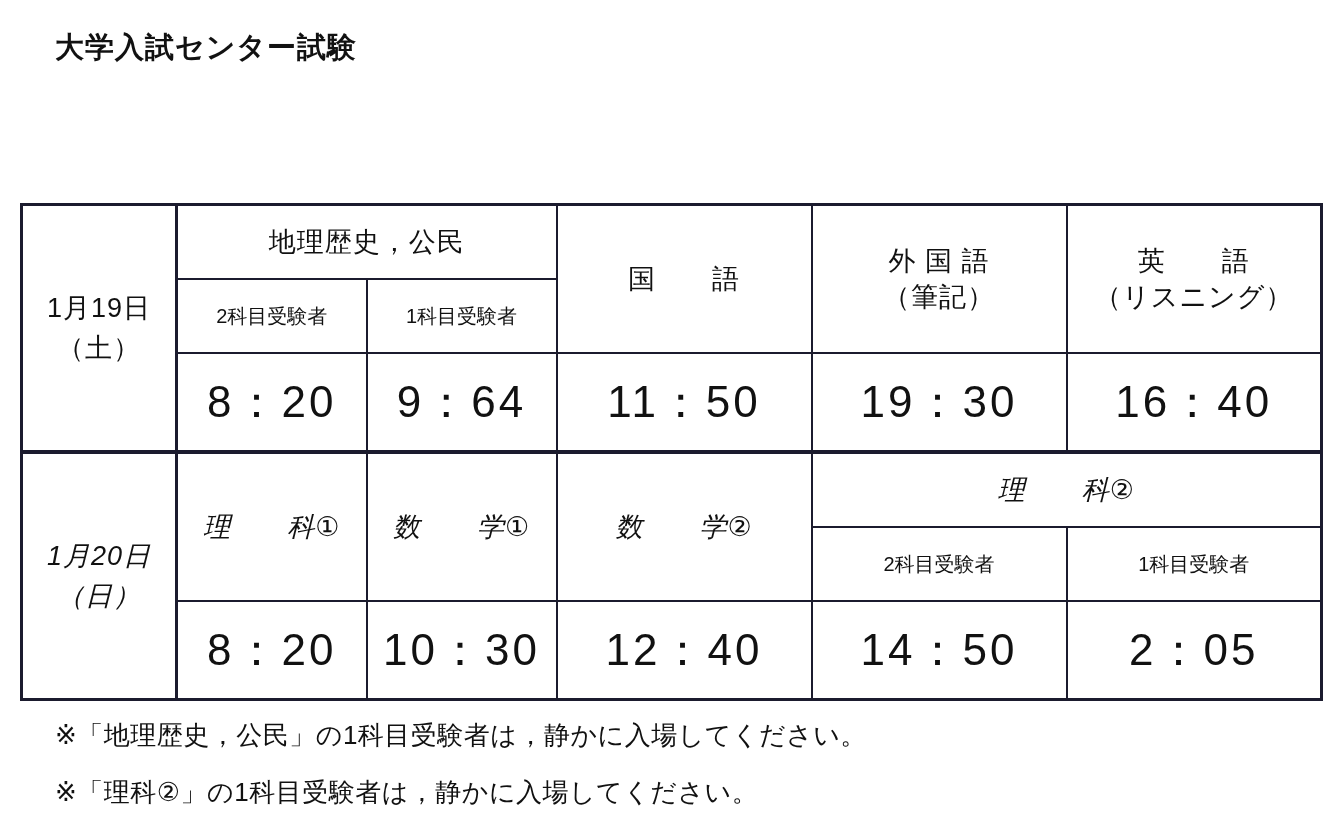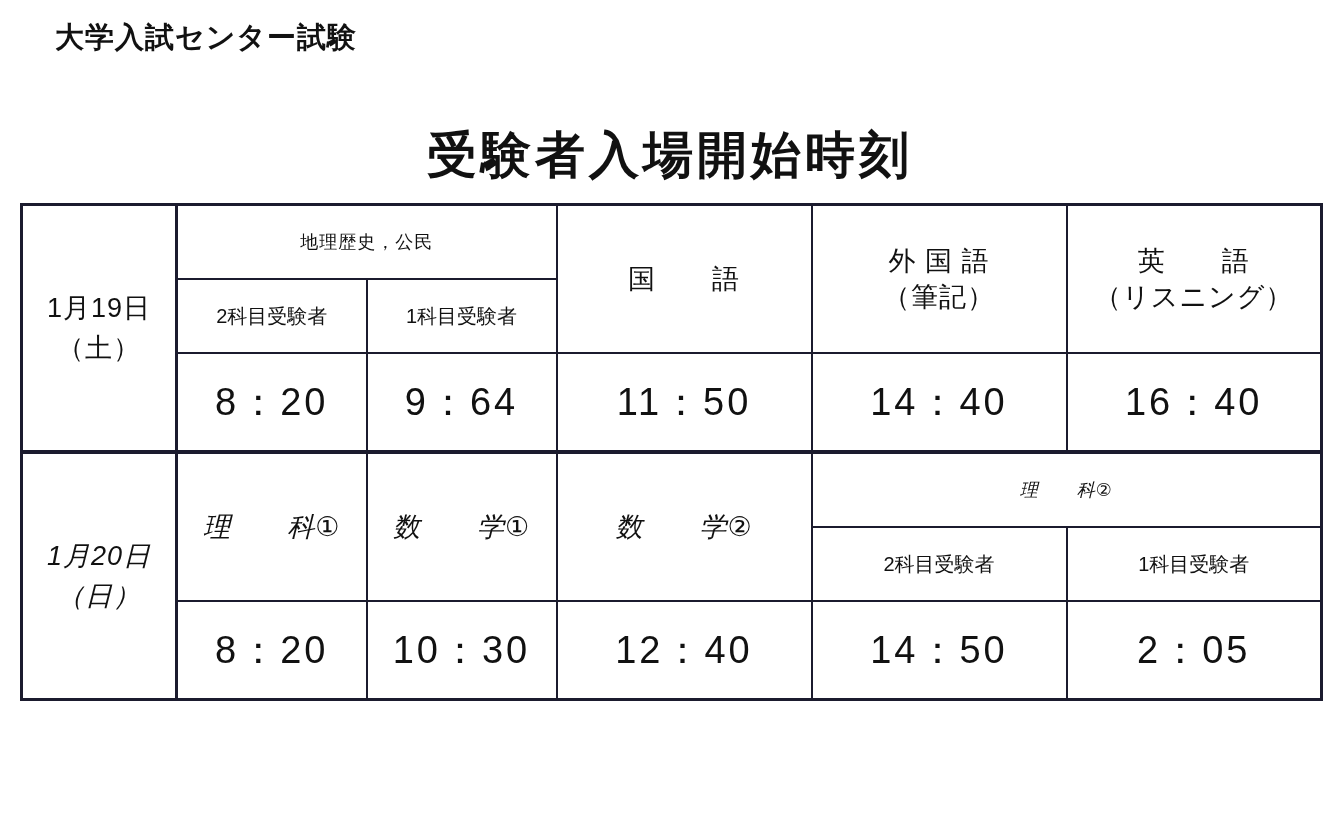--- a/index.html
+++ b/index.html
@@ -18,21 +18,21 @@
   .page {
     position: relative;
     width: 1340px;
     height: 823px;
     box-sizing: border-box;
   }
 
   .header-label {
     position: absolute;
     left: 55px;
-    top: 18px;
+    top: 28px;
     font-size: 29px;
     font-weight: bold;
     letter-spacing: 1px;
     white-space: nowrap;
   }
 
   .main-title {
     position: absolute;
     left: 0;
     right: 0;
@@ -68,38 +68,38 @@
     line-height: 1.5;
     letter-spacing: 1px;
     border-right-width: 3px !important;
   }
   .day-cell .sub {
     display: block;
     font-size: 27px;
   }
 
   .subject-head {
-    font-size: 18px;
+    font-size: 27px;
     letter-spacing: 1px;
     height: 72px;
     margin-top: 24px;
   }
   .subject-head-tall {
     font-size: 27px;
     letter-spacing: 1px;
     height: 144px;
     line-height: 1.35;
   }
   .subject-sub {
     font-size: 20px;
     height: 72px;
     letter-spacing: 0px;
   }
   .time-cell {
-    font-size: 38px;
+    font-size: 44px;
     letter-spacing: 3px;
     height: 96px;
   }
 
   .row-divider td {
     border-top-width: 4px !important;
     font-style: italic;
   }
 
   .notes {
@@ -115,21 +115,20 @@
     white-space: nowrap;
   }
 </style>
 </head>
 <body>
 
 <div class="page">
 
   <div class="header-label">大学入試センター試験</div>
 
-  <div class="main-title">受験者入場開始時刻</div>
 
   <table class="schedule">
     <colgroup>
       <col style="width:155px">
       <col style="width:190px">
       <col style="width:190px">
       <col style="width:255px">
       <col style="width:255px">
       <col style="width:255px">
     </colgroup>
@@ -154,21 +153,21 @@
 
       <tr>
         <td class="subject-sub">2科目受験者</td>
         <td class="subject-sub">1科目受験者</td>
       </tr>
 
       <tr>
         <td class="time-cell">8：20</td>
         <td class="time-cell">9：64</td>
         <td class="time-cell">11：50</td>
-        <td class="time-cell">14：40</td>
+        <td class="time-cell">19：30</td>
         <td class="time-cell">16：40</td>
       </tr>
 
       <tr class="row-divider">
         <td class="day-cell" rowspan="3">
           <span>1月20日</span>
           <span class="sub">（日）</span>
         </td>
         <td class="subject-head-tall" rowspan="2">理　　科①</td>
         <td class="subject-head-tall" rowspan="2">数　　学①</td>
@@ -185,15 +184,17 @@
         <td class="time-cell">8：20</td>
         <td class="time-cell">10：30</td>
         <td class="time-cell">12：40</td>
         <td class="time-cell">14：50</td>
         <td class="time-cell">2：05</td>
       </tr>
     </tbody>
   </table>
 
   <div class="notes">
+    <div class="note">※「地理歴史，公民」の1科目受験者は，静かに入場してください。</div>
+    <div class="note">※「理科②」の1科目受験者は，静かに入場してください。</div>
   </div>
 
 </div>
 
 </body></html>

